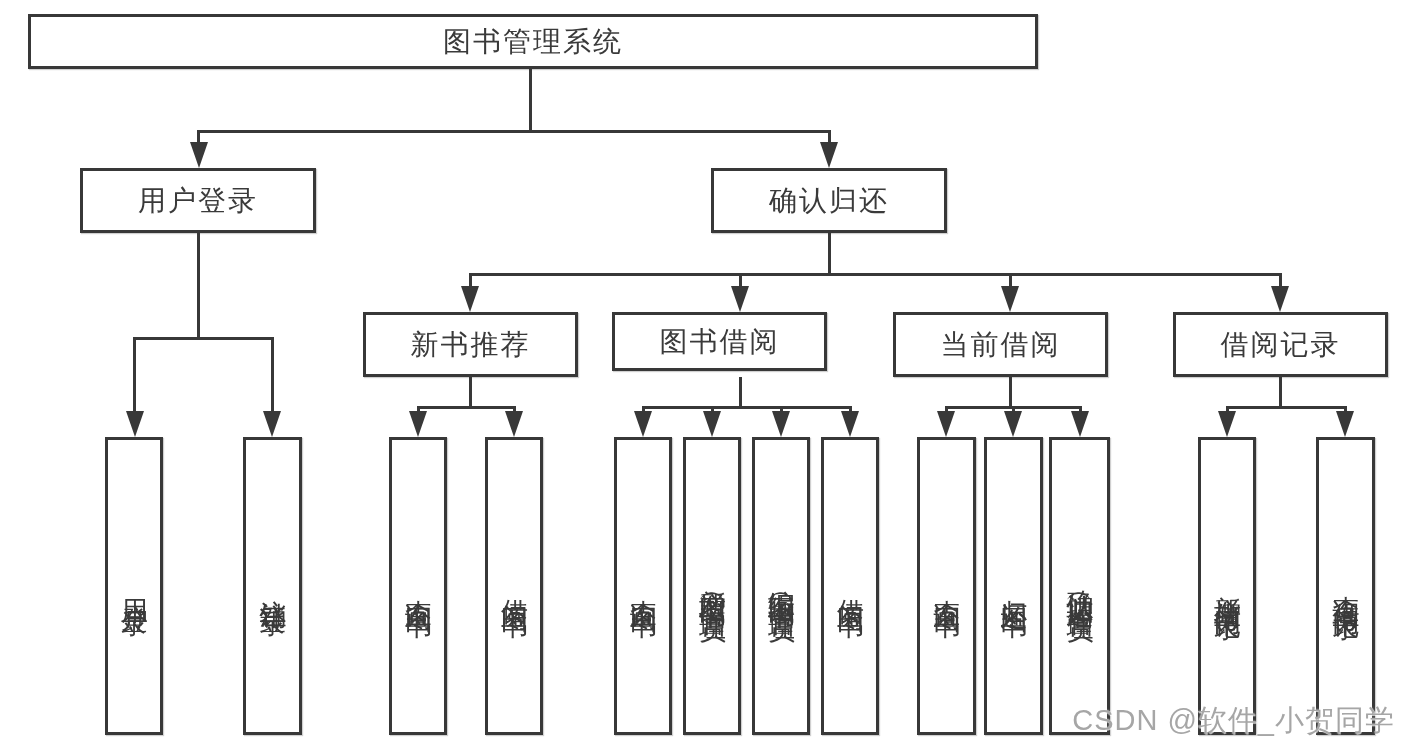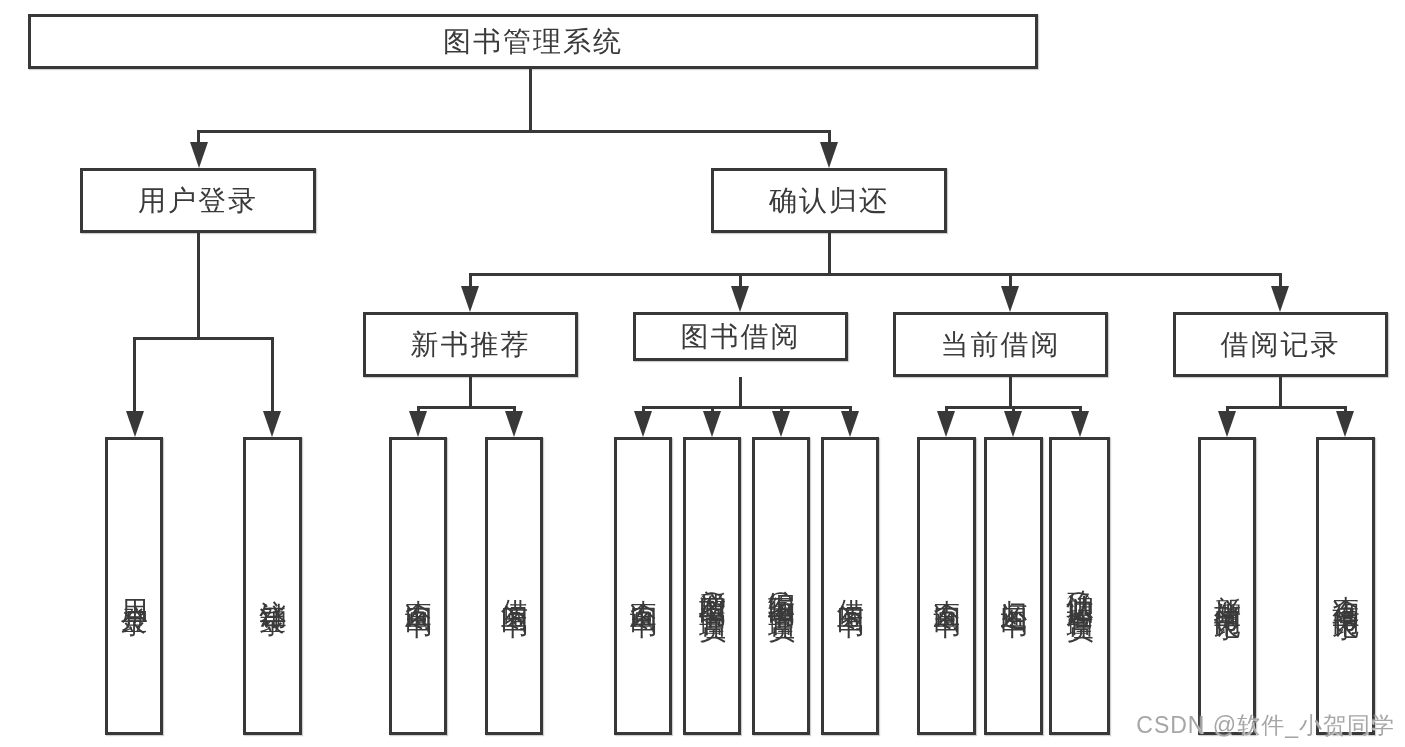--- a/index.html
+++ b/index.html
@@ -53,21 +53,21 @@
     height: 0;
     border-left: 9px solid transparent;
     border-right: 9px solid transparent;
     border-top: 26px solid #383838;
   }
   
   .watermark {
     position: absolute;
     right: 10px;
     bottom: 6px;
-    font-size: 23px;
+    font-size: 29px;
     letter-spacing: 1px;
     color: #a6a6a6;
     text-shadow: 0 0 2px rgba(255,255,255,0.9), 1px 1px 0 rgba(255,255,255,0.6);
     z-index: 5;
     white-space: nowrap;
   }
 </style>
 </head>
 <body>
 
@@ -105,21 +105,21 @@
   <div class="cline" style="left:739px; top:273px; width:3px; height:13px;"></div>
   <div class="arrow" style="left:731px; top:286px;"></div>
   <div class="cline" style="left:1009px; top:273px; width:3px; height:13px;"></div>
   <div class="arrow" style="left:1001px; top:286px;"></div>
   <div class="cline" style="left:1279px; top:273px; width:3px; height:13px;"></div>
   <div class="arrow" style="left:1271px; top:286px;"></div>
 
   <div class="box h" style="left:363px; top:312px; width:215px; height:65px;">
     <span>新书推荐</span>
   </div>
-  <div class="box h" style="left:633px; top:312px; width:215px; height:49px;text-align:center;">
+  <div class="box h" style="left:612px; top:312px; width:215px; height:59px;text-align:center;">
     <span>图书借阅</span>
   </div>
   <div class="box h" style="left:893px; top:312px; width:215px; height:65px;">
     <span>当前借阅</span>
   </div>
   <div class="box h" style="left:1173px; top:312px; width:215px; height:65px;">
     <span>借阅记录</span>
   </div>
 
   <div class="cline" style="left:469px; top:377px; width:3px; height:29px;"></div>

